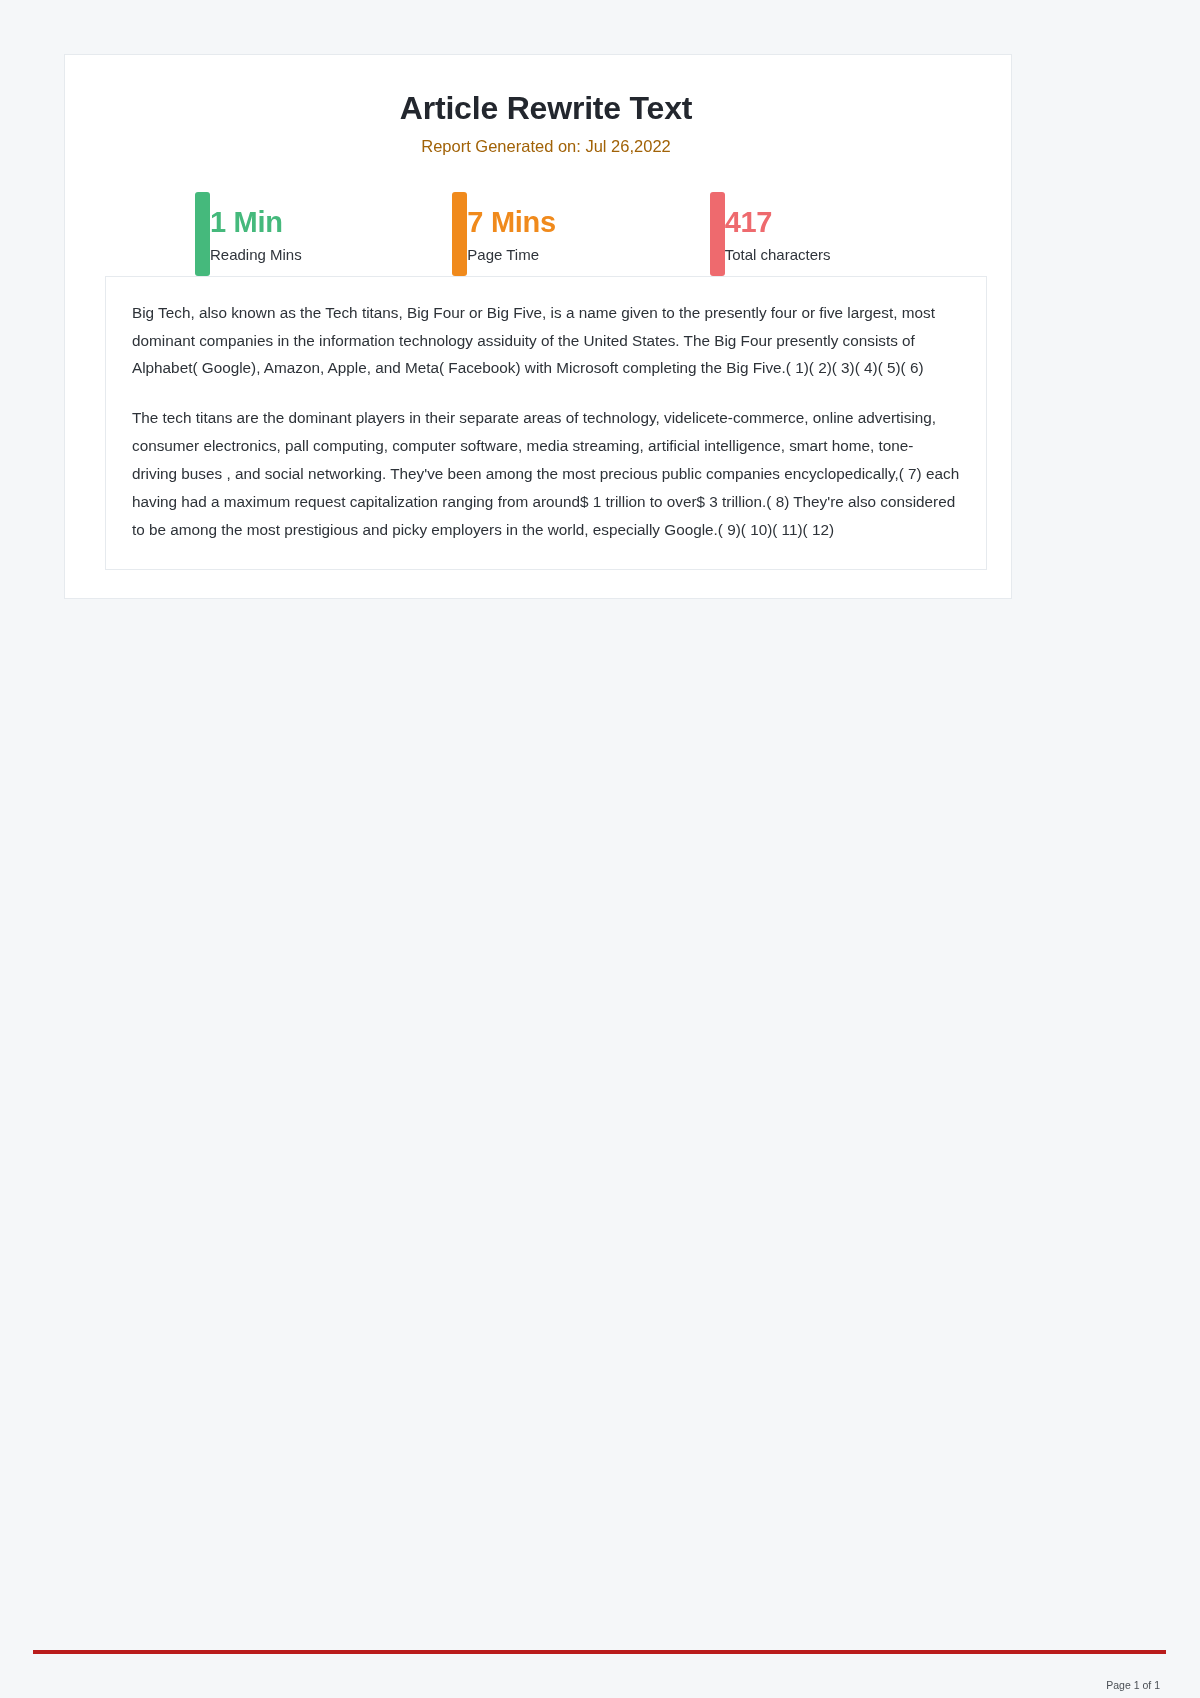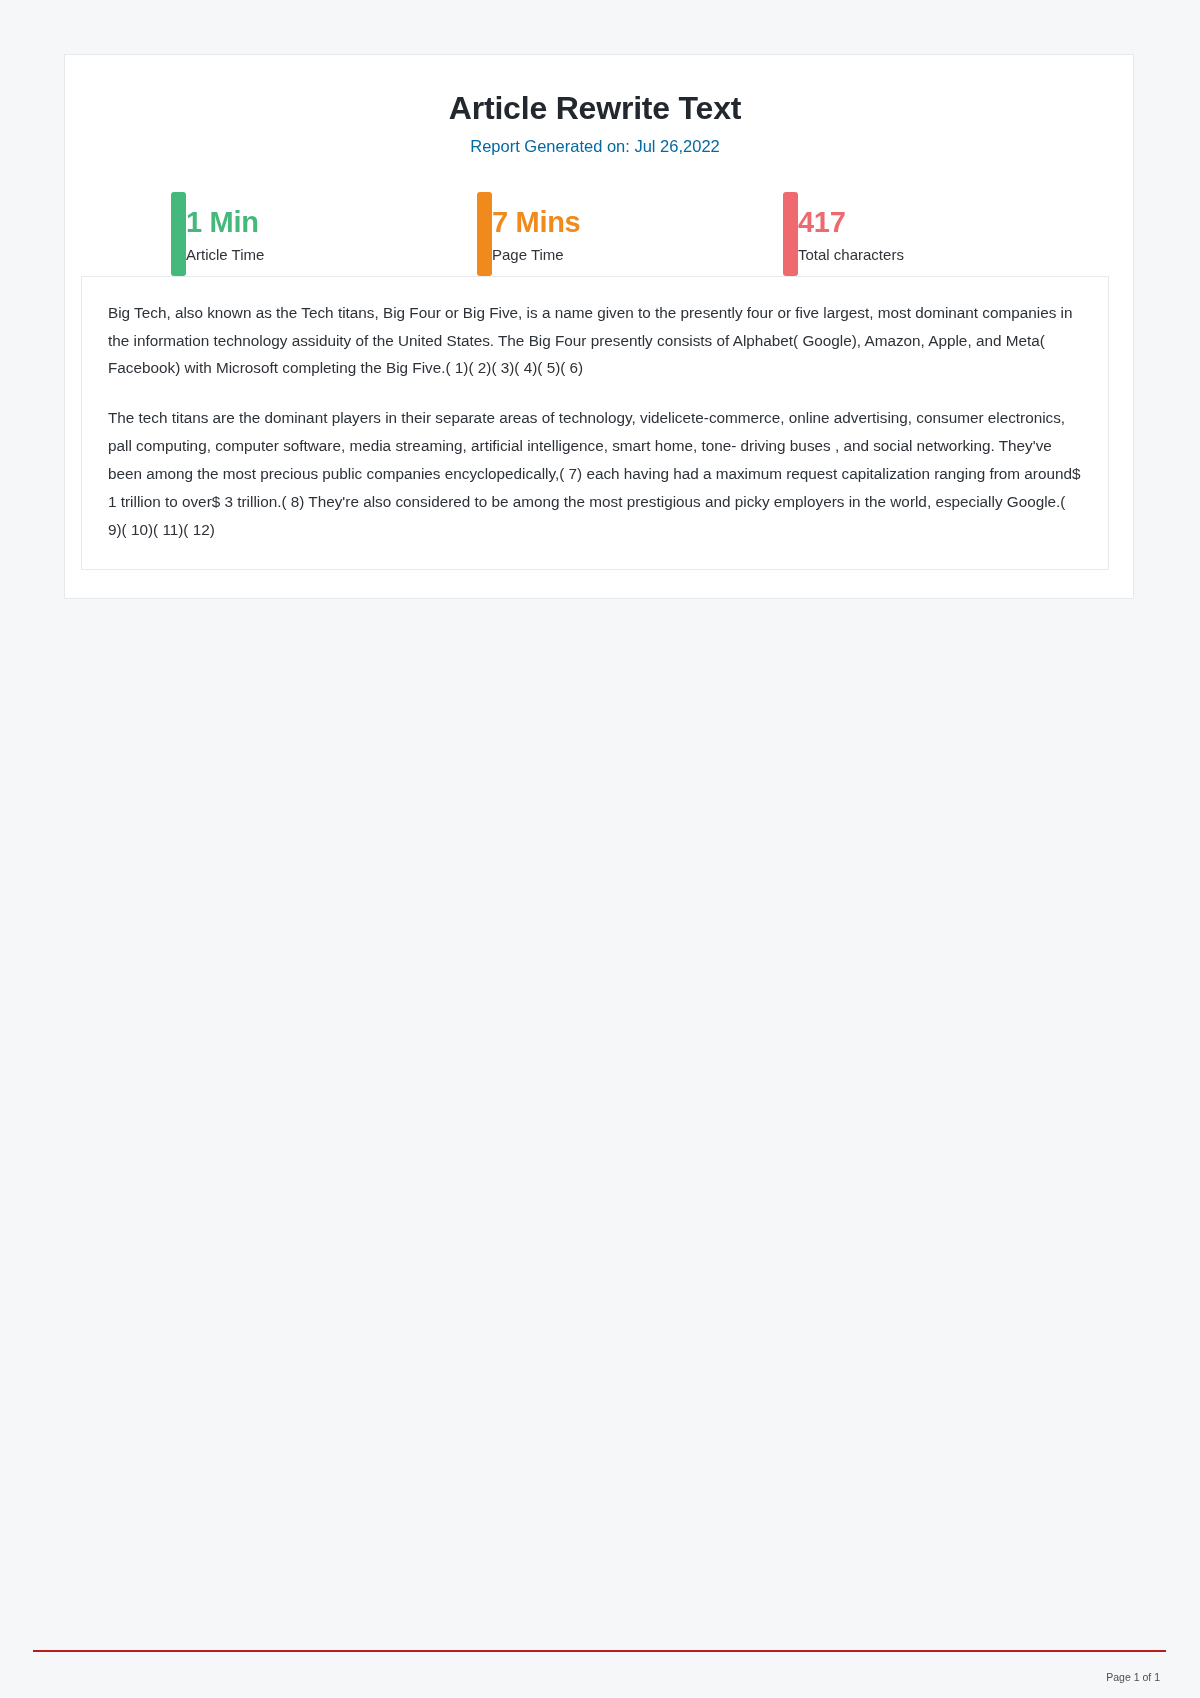--- a/index.html
+++ b/index.html
@@ -34,41 +34,41 @@
     height: 1617px;
     background: #f5f7f9;
     box-sizing: border-box;
   }
 
   
   .report-card {
     position: absolute;
     left: 31px;
     top: 23px;
-    width: 1070px;
+    width: 948px;
     background: #ffffff;
     border: 1px solid #e6eaee;
     box-sizing: border-box;
-    padding: 34px 24px 28px 16px;
+    padding: 34px 24px 28px 40px;
   }
 
   .report-title {
     text-align: center;
     font-size: 32px;
     font-weight: bold;
     color: #23272e;
     letter-spacing: -0.2px;
     margin: 0;
     line-height: 1.2;
   }
 
   .report-subtitle {
     text-align: center;
     font-size: 16.5px;
-    color: #0369a1;
+    color: #a16207;
     margin: 9px 0 0 0;
     line-height: 1.3;
   }
 
   
   .stats-row {
     display: flex;
     margin-top: 34px;
     padding: 0 20px 0 90px;
     box-sizing: border-box;
@@ -126,23 +126,23 @@
   .content-para:last-child {
     margin-bottom: 0;
   }
 
   
   .page-footer {
     position: absolute;
     left: 33px;
     top: 1650px;
     width: 1133px;
-    border-top: 2px solid #b91c1c;
-    box-sizing: border-box;
-    padding-top: 15px;
+    border-top: 4px solid #b91c1c;
+    box-sizing: border-box;
+    padding-top: 21px;
     text-align: right;
     padding-right: 6px;
   }
   .footer-text {
     font-size: 10.5px;
     color: #4a4f55;
     font-family: "Liberation Sans", sans-serif;
   }
 </style>
 </head>
@@ -156,21 +156,21 @@
       <h1 class="report-title">Article Rewrite Text</h1>
 
       <p class="report-subtitle">Report Generated on: Jul 26,2022</p>
 
       <div class="stats-row">
 
         <div class="stat">
           <div class="stat-bar" style="background:#45b97c;"></div>
           <div class="stat-text">
             <div class="stat-value" style="color:#45b97c;">1 Min</div>
-            <div class="stat-label">Article Time</div>
+            <div class="stat-label">Reading Mins</div>
           </div>
         </div>
 
         <div class="stat">
           <div class="stat-bar" style="background:#f08a1c;"></div>
           <div class="stat-text">
             <div class="stat-value" style="color:#f08a1c;">7 Mins</div>
             <div class="stat-label">Page Time</div>
           </div>
         </div>

